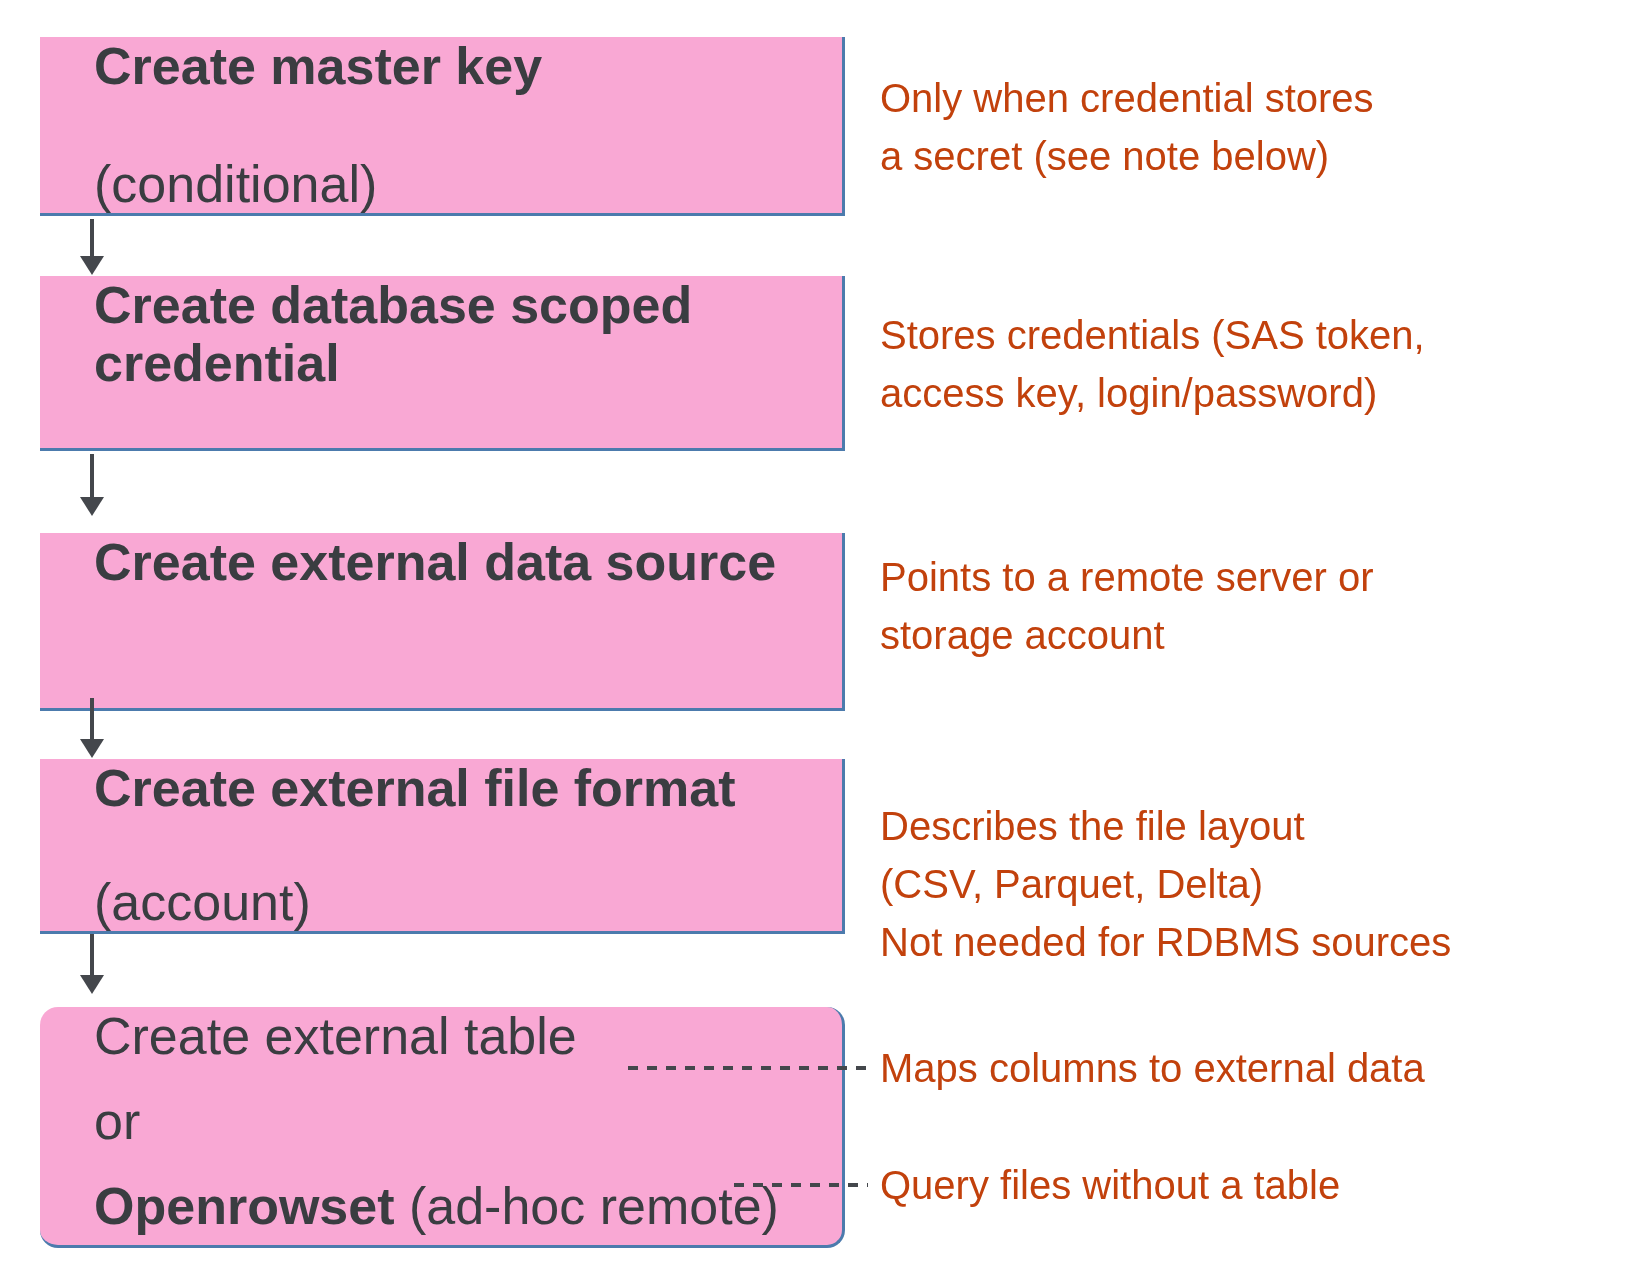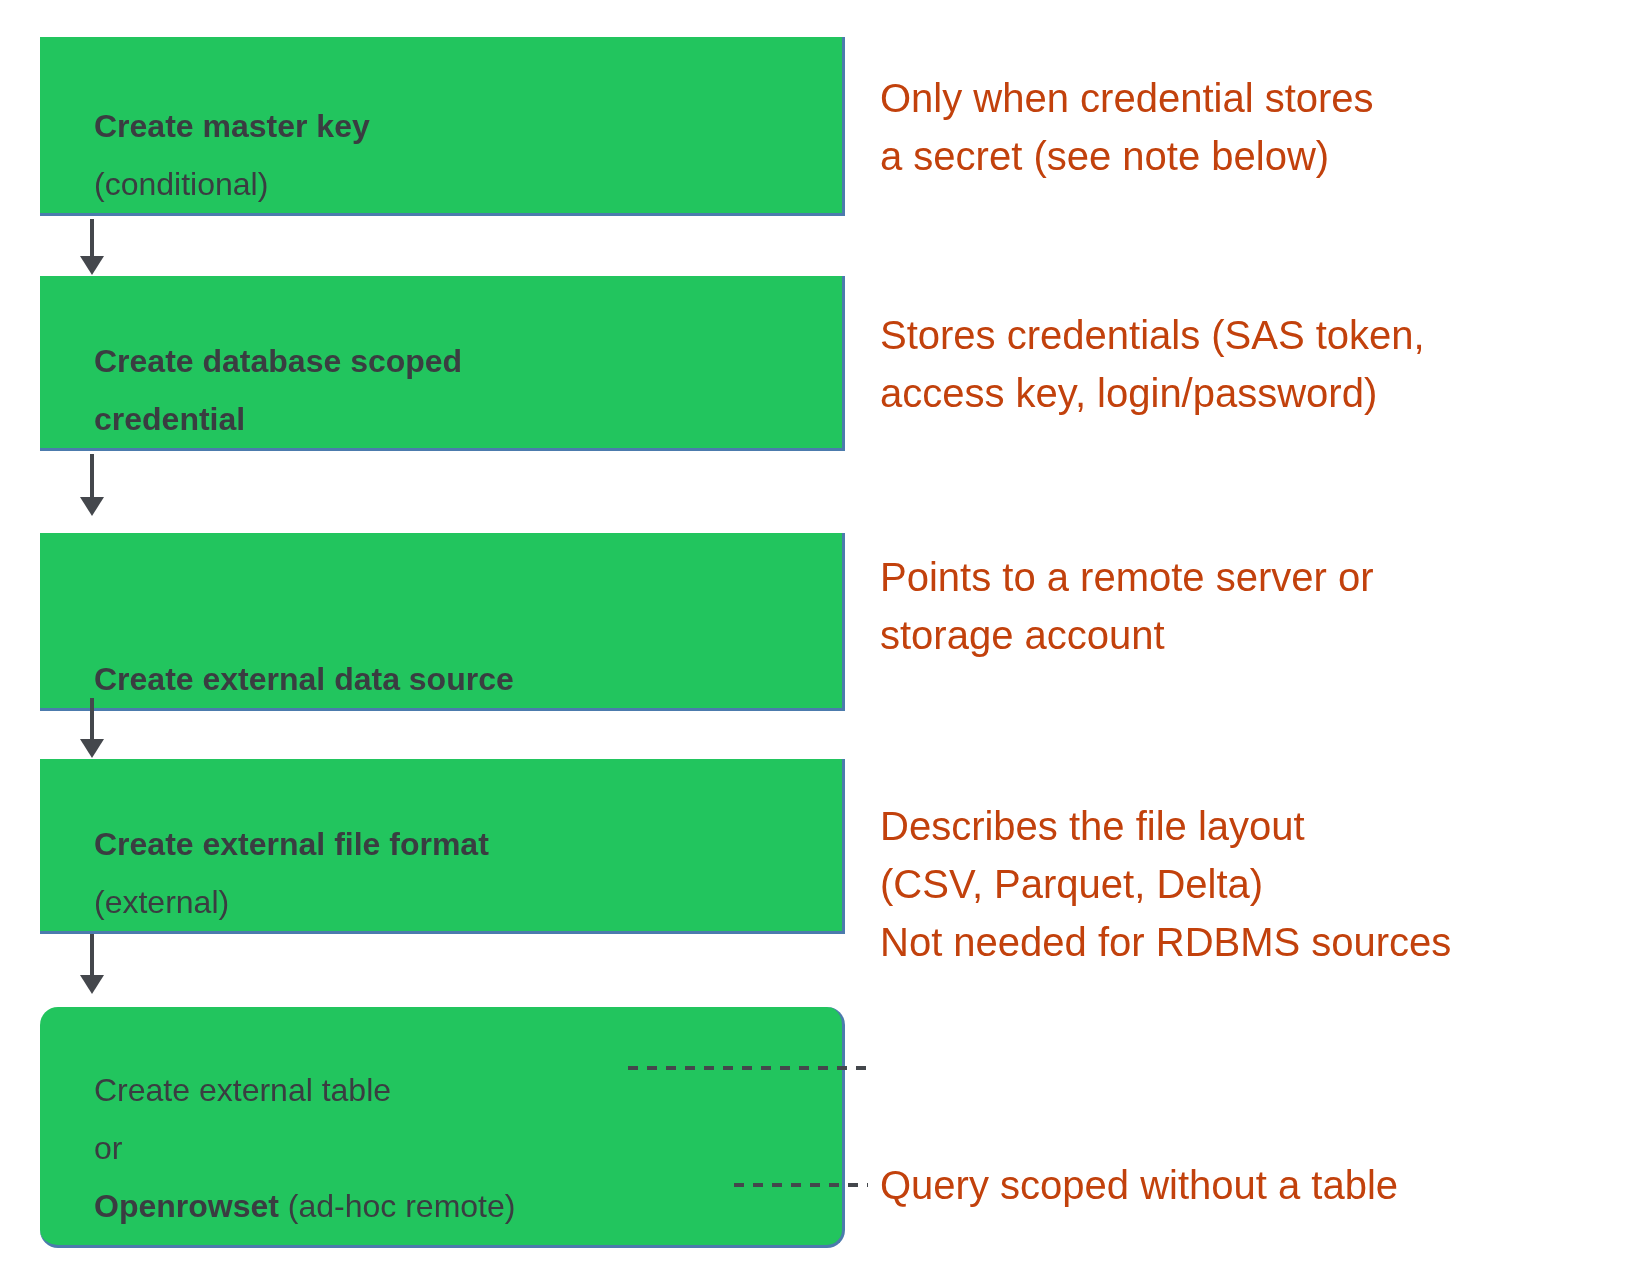--- a/index.html
+++ b/index.html
@@ -15,29 +15,29 @@
     font-family: "Liberation Sans", sans-serif;
     color: #3a3d41;
     overflow: hidden;
   }
   
   .flow-box {
     position: absolute;
     left: 40px;
     width: 805px;
     box-sizing: border-box;
-    background: #22c55e;
+    background: #f9a8d4;
     border-right: 3px solid #4c7bad;
     border-bottom: 3px solid #4c7bad;
     display: flex;
     flex-direction: column;
-    justify-content: flex-end;
+    justify-content: space-between;
     padding-left: 54px;
     padding-right: 14px;
-    font-size: 32px;
+    font-size: 52px;
     line-height: 58px;
   }
   .box-title {
     font-weight: 700;
     white-space: pre-line;
   }
   .box-subtitle {
     font-weight: 400;
     white-space: pre-line;
   }
@@ -136,21 +136,21 @@
   <div class="flow-box box3">
     <div class="box-title">Create external data source</div>
   </div>
   <div class="down-arrow arrow3">
     <div class="stem"></div>
     <div class="head"></div>
   </div>
 
   <div class="flow-box box4">
     <div class="box-title">Create external file format</div>
-    <div class="box-subtitle">(external)</div>
+    <div class="box-subtitle">(account)</div>
   </div>
   <div class="down-arrow arrow4">
     <div class="stem"></div>
     <div class="head"></div>
   </div>
 
   <div class="flow-box box5">
     <div class="line bold">Create external table</div>
     <div class="line">or</div>
     <div class="line"><span class="bold">Openrowset</span><span> (ad-hoc remote)</span></div>
@@ -166,20 +166,23 @@
   </div>
   <div class="note-row note3">
     <div class="note-text">Points to a remote server or
 storage account</div>
   </div>
   <div class="note-row note4">
     <div class="note-text">Describes the file layout
 (CSV, Parquet, Delta)
 Not needed for RDBMS sources</div>
   </div>
+  <div class="note-row note5">
+    <div class="note-text">Maps columns to external data</div>
+  </div>
   <div class="note-row note6">
-    <div class="note-text">Query scoped without a table</div>
+    <div class="note-text">Query files without a table</div>
   </div>
 
   <div class="dashed-connector dash1"></div>
   <div class="dashed-connector dash2"></div>
 
 </div>
 
 </body></html>

